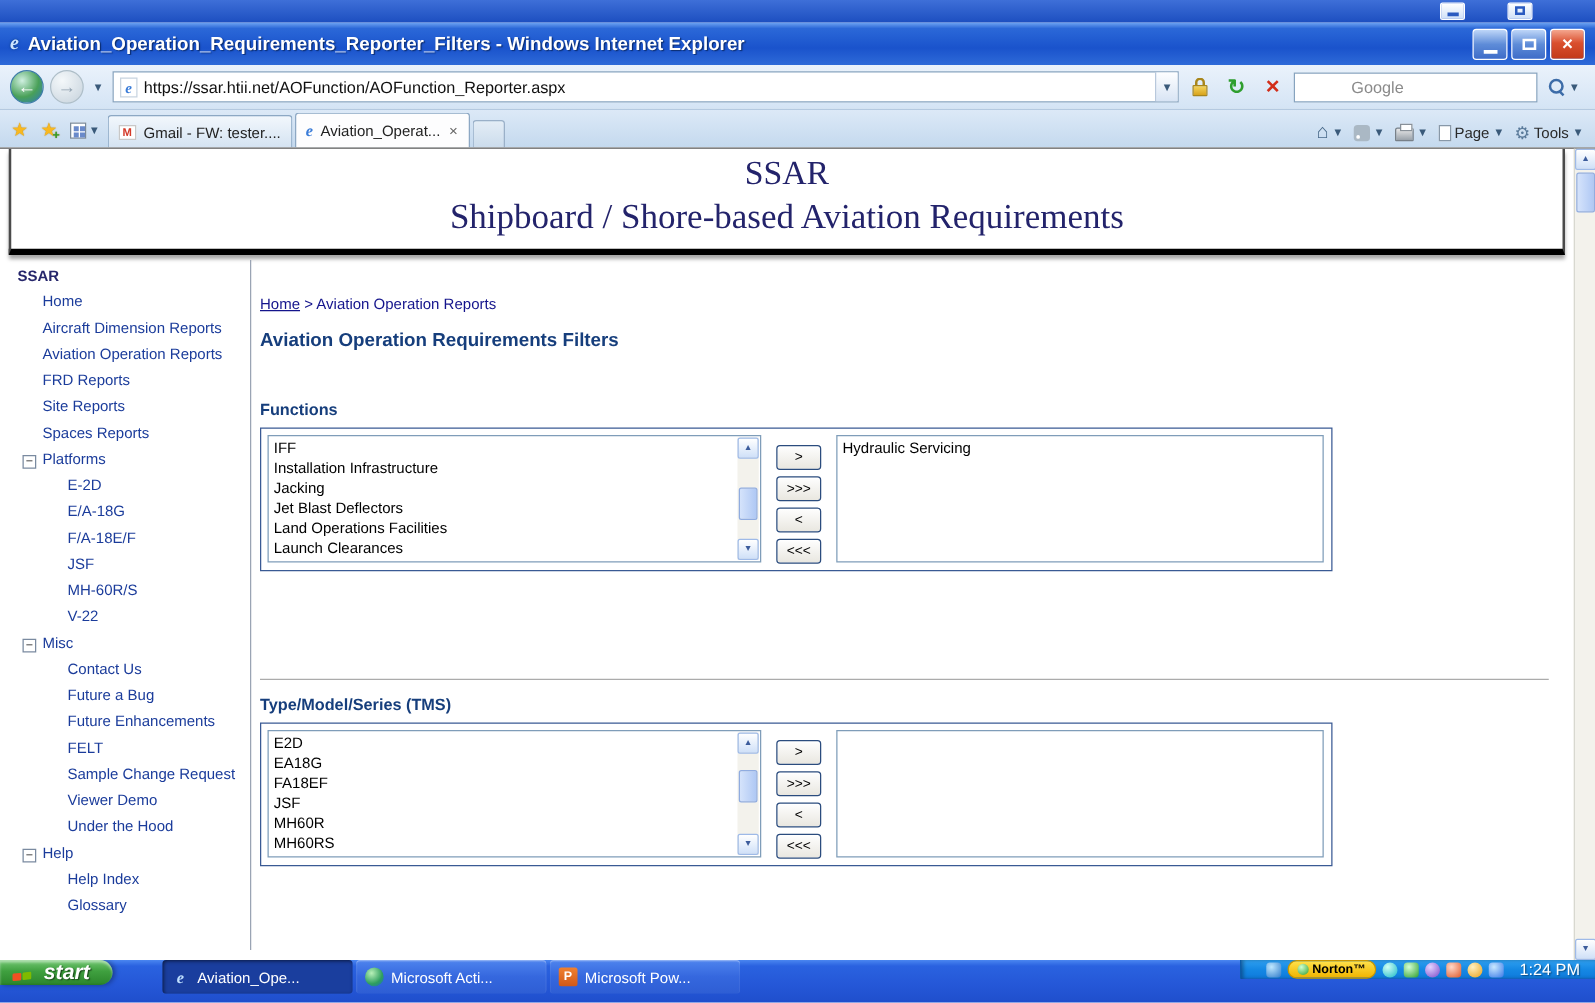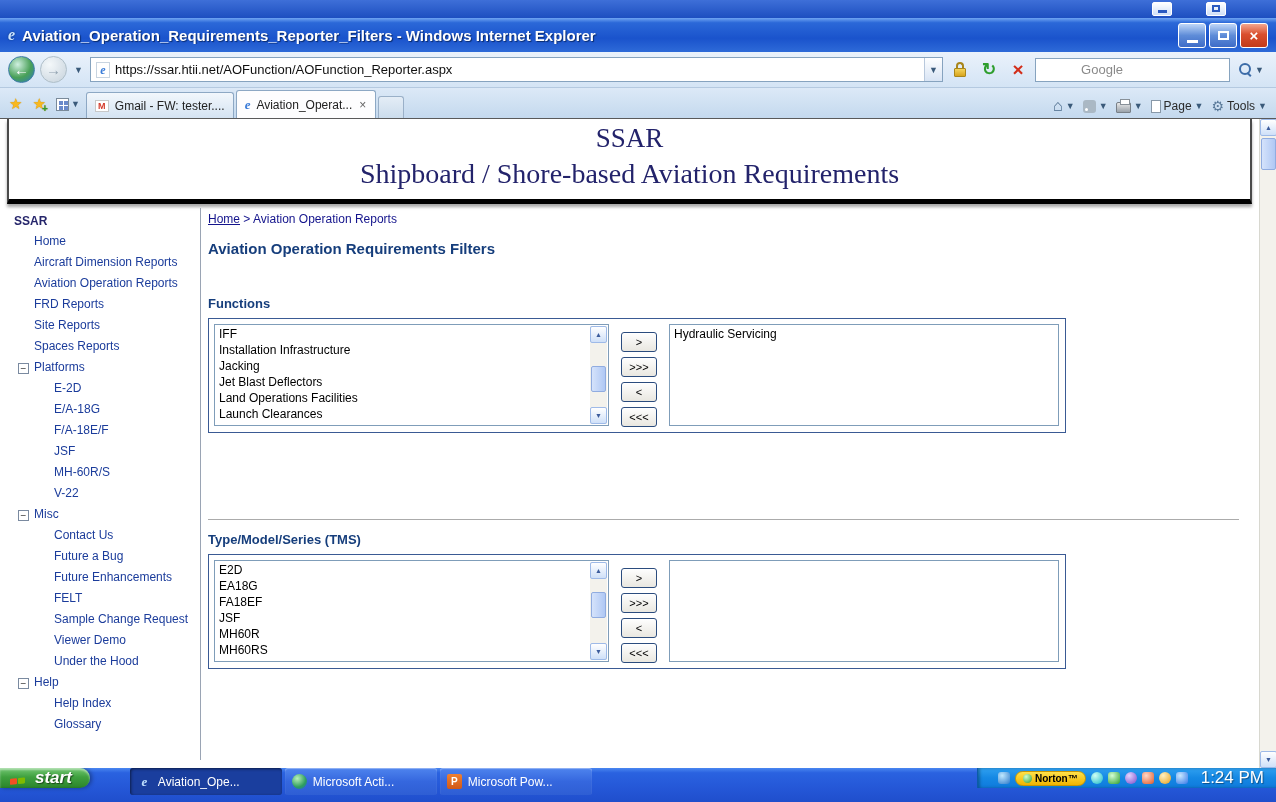--- a/index.html
+++ b/index.html
@@ -120,21 +120,21 @@
   .sidebar { width:201px; border-right:1px solid #9AA4B4; flex-shrink:0; overflow:hidden; }
   .menu-title { font-size:12px; font-weight:bold; color:#26266B; padding:6px 0 3px 14px; }
   .menu-item { line-height:21px; font-size:12px; color:#1B3C9B; cursor:pointer; white-space:nowrap; }
   .lvl0 { padding-left:18px; }
   .lvl1 { padding-left:34px; }
   .lvl2 { padding-left:54px; }
   .expander { display:inline-block; width:11px; height:11px; border:1px solid #7A8AA0; background:#fff; color:#333;
               font-size:10px; line-height:9px; text-align:center; margin-right:5px; vertical-align:-1px; cursor:pointer; }
 
   .main { flex:1; padding-left:7px; overflow:hidden; }
-  .breadcrumb { margin-top:4px; font-size:12px; color:#14148C; }
+  .breadcrumb { margin-top:28px; font-size:12px; color:#14148C; }
   .bc-home { color:#14148C; text-decoration:underline; cursor:pointer; }
   .page-title { margin-top:14px; font-size:15px; font-weight:bold; color:#163E7C; }
 
   .section-label { font-size:13px; font-weight:bold; color:#163E7C; }
   .sec-functions { margin-top:39px; }
   .sec-tms { margin-top:12px; }
   .group-box { margin-top:7px; width:858px; border:1px solid #3A5A94; padding:5px; display:flex;
                align-items:flex-start; gap:12px; }
   .listbox-wrap { position:relative; }
   .listbox { width:395px; height:102px; background:#fff; border:1px solid #7F9DB9; overflow:hidden;
@@ -169,21 +169,21 @@
   .tb-ico { width:15px; height:15px; display:flex; align-items:center; justify-content:center; flex-shrink:0; }
   .tb-ie { font:bold italic 13px "Liberation Serif", serif; color:#BFE0FF; }
   .tb-sync { border-radius:50%; background:radial-gradient(circle at 35% 30%,#B8F0B8,#2E9E5E 60%,#1A6ACA); }
   .tb-ppt { background:linear-gradient(#F08030,#D05818); border-radius:2px; color:#fff; font-size:10px; font-weight:bold; }
   .tray { display:flex; align-items:center; gap:5px; padding:0 12px 0 20px; background:linear-gradient(180deg,#2FA0F0 0%,#1588E4 50%,#0F7ADC 100%);
           border-left:1px solid #0A5CA8; box-shadow:inset 2px 0 3px rgba(0,0,0,0.3); }
   .tray-ico { width:12px; height:12px; border-radius:3px; display:inline-block; }
   .norton { display:flex; align-items:center; gap:3px; background:linear-gradient(#FFE14A,#F0B400); color:#000;
             border:1px solid #C89600; border-radius:8px; font-size:10px; font-weight:bold; padding:1px 7px; cursor:pointer; }
   .norton-dot { width:9px; height:9px; border-radius:50%; background:radial-gradient(circle at 35% 30%,#CFFFCF,#2E9E2E); display:inline-block; }
-  .clock { color:#fff; font-size:17px; margin-left:8px; text-shadow:1px 1px 1px rgba(0,0,0,0.4); }
+  .clock { color:#fff; font-size:13px; margin-left:8px; text-shadow:1px 1px 1px rgba(0,0,0,0.4); }
 </style>
 </head>
 <body>
 
 <div class="top-strip">
   <span class="mini-btn m1">
       <i></i>
     </span>
   <span class="mini-btn m2">
       <i></i>

